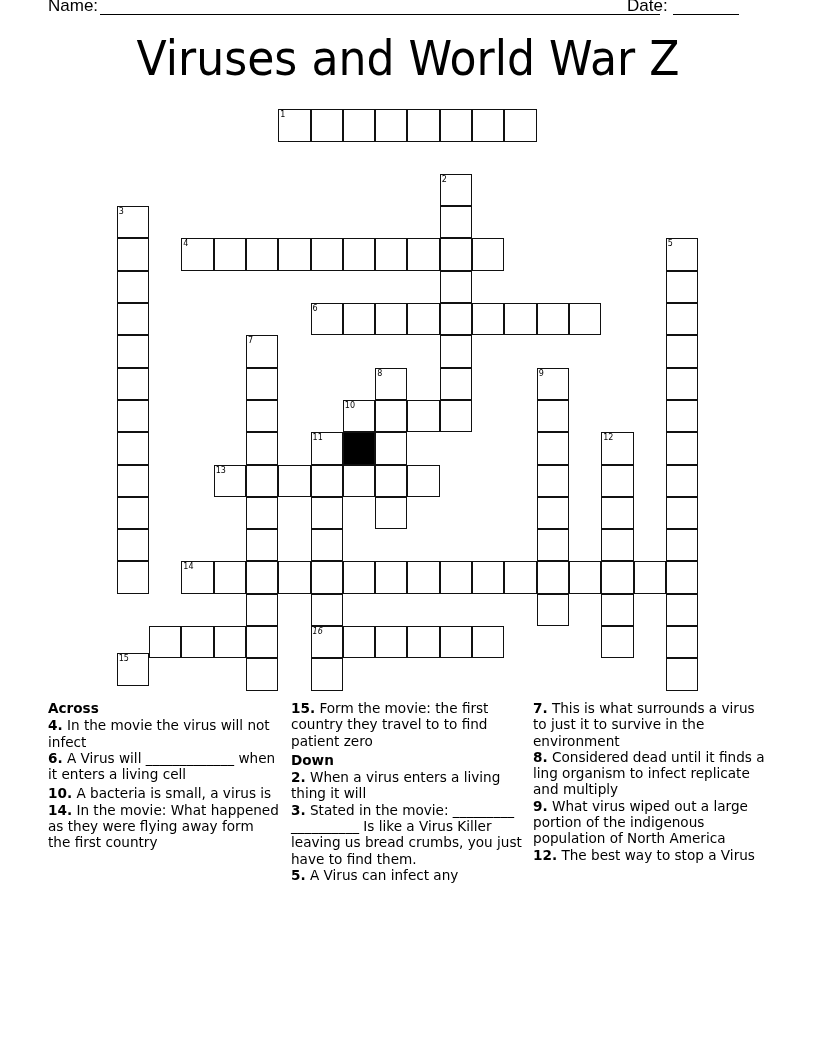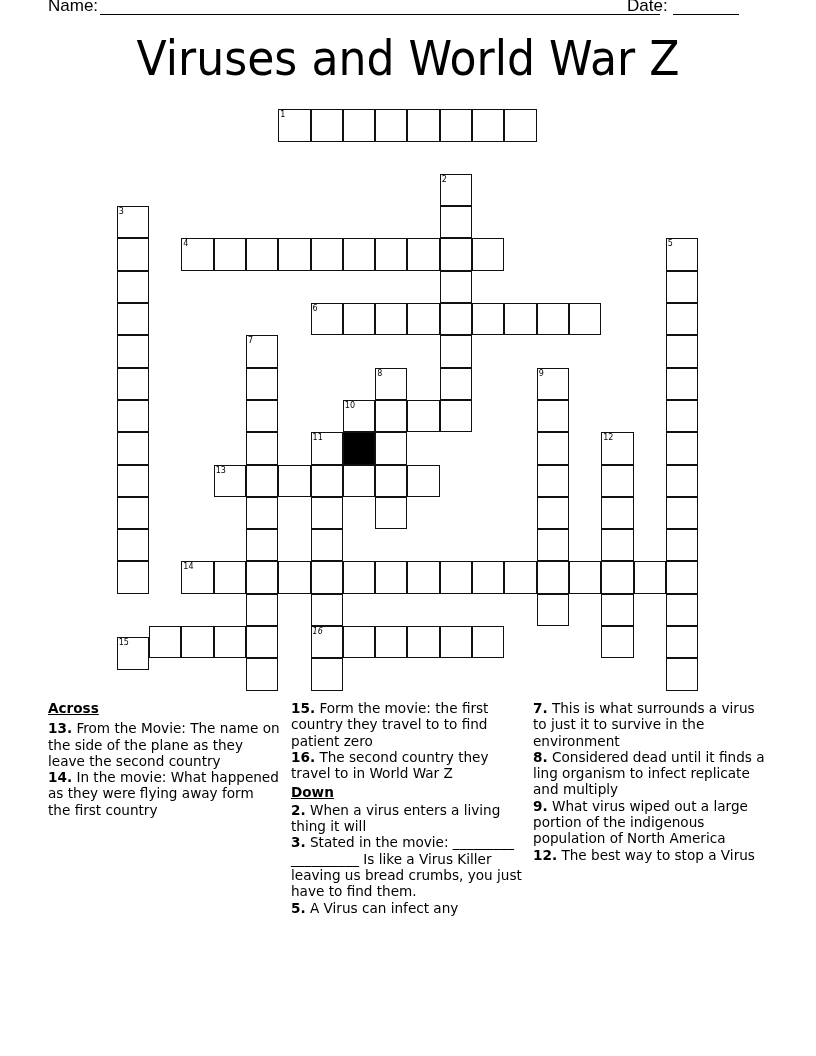--- a/index.html
+++ b/index.html
@@ -12,21 +12,21 @@
   .title { position: absolute; top: 30px; left: 0; width: 816px; text-align: center; font-family: "DejaVu Sans", sans-serif; font-size: 48px; letter-spacing: 0px; transform: scaleX(0.92); }
   .grid { position: absolute; left: 0; top: 0; width: 816px; height: 700px; }
   .cell { position: absolute; width: 32.3px; height: 32.3px; box-sizing: border-box; border: 1.5px solid #111; background: #fff; margin-left: -0.75px; margin-top: -0.75px; }
   .cell.black { background: #000; }
   .cell .num { position: absolute; left: 1px; top: 0px; font-family: "DejaVu Sans", sans-serif; font-size: 8px; line-height: 9px; color: #000; }
   .clues { position: absolute; top: 700px; left: 48px; width: 720px; font-family: "DejaVu Sans", sans-serif; font-size: 13.6px; line-height: 16.3px; }
   .col { position: absolute; top: 0; width: 232px; }
   .col1 { left: 0; }
   .col2 { left: 243px; }
   .col3 { left: 485px; }
-  .section-head { font-weight: bold; text-decoration: underline; margin: 0 0 1px 0; }
+  .section-head { font-weight: bold; margin: 0 0 1px 0; }
   .clue { margin: 0 0 0 0; }
   .clue .n { font-weight: bold; }
   .gap { height: 3px; }
 </style>
 </head>
 <body>
 
 <div class="header-line">
   <span class="name-label">Name:</span>
   <span class="name-field"></span>
@@ -175,44 +175,45 @@
     <div class="cell" style="left: 214.4px; top: 562.2px;"></div>
     <div class="cell" style="left: 279px; top: 562.2px;"></div>
     <div class="cell" style="left: 343.6px; top: 562.2px;"></div>
     <div class="cell" style="left: 375.9px; top: 562.2px;"></div>
     <div class="cell" style="left: 408.2px; top: 562.2px;"></div>
     <div class="cell" style="left: 440.5px; top: 562.2px;"></div>
     <div class="cell" style="left: 472.8px; top: 562.2px;"></div>
     <div class="cell" style="left: 505.1px; top: 562.2px;"></div>
     <div class="cell" style="left: 569.7px; top: 562.2px;"></div>
     <div class="cell" style="left: 634.3px; top: 562.2px;"></div>
-    <div class="cell" style="left: 117.5px; top: 638px;">
+    <div class="cell" style="left: 117.5px; top: 654px;">
       <span class="num">15</span>
     </div>
     <div class="cell" style="left: 149.8px; top: 626.8px;"></div>
     <div class="cell" style="left: 182.1px; top: 626.8px;"></div>
     <div class="cell" style="left: 214.4px; top: 626.8px;"></div>
     <div class="cell" style="left: 343.6px; top: 626.8px;"></div>
     <div class="cell" style="left: 375.9px; top: 626.8px;"></div>
     <div class="cell" style="left: 408.2px; top: 626.8px;"></div>
     <div class="cell" style="left: 440.5px; top: 626.8px;"></div>
     <div class="cell" style="left: 472.8px; top: 626.8px;"></div>
     <div class="cell black" style="left: 343.6px; top: 433px;"></div>
   </div>
 
 <div class="clues">
   <div class="col col1">
     <div class="section-head">Across</div>
+    <div class="clue"><span class="n">4.</span> <span>In the movie the virus will not infect</span></div>
+    <div class="clue"><span class="n">6.</span> <span>A Virus will _____________ when it enters a living cell</span></div>
     <div class="gap"></div>
-    <div class="clue"><span class="n">13.</span> <span>From the Movie: The name on the side of the plane as they leave the second country</span></div>
+    <div class="clue"><span class="n">10.</span> <span>A bacteria is small, a virus is</span></div>
     <div class="clue"><span class="n">14.</span> <span>In the movie: What happened as they were flying away form the first country</span></div>
   </div>
   <div class="col col2">
     <div class="clue"><span class="n">15.</span> <span>Form the movie: the first country they travel to to find patient zero</span></div>
-    <div class="clue"><span class="n">16.</span> <span>The second country they travel to in World War Z</span></div>
     <div class="gap"></div>
     <div class="section-head">Down</div>
     <div class="clue"><span class="n">2.</span> <span>When a virus enters a living thing it will</span></div>
     <div class="clue"><span class="n">3.</span> <span>Stated in the movie: _________ __________ Is like a Virus Killer leaving us bread crumbs, you just have to find them.</span></div>
     <div class="clue"><span class="n">5.</span> <span>A Virus can infect any</span></div>
   </div>
   <div class="col col3">
     <div class="clue"><span class="n">7.</span> <span>This is what surrounds a virus to just it to survive in the environment</span></div>
     <div class="clue"><span class="n">8.</span> <span>Considered dead until it finds a ling organism to infect replicate and multiply</span></div>
     <div class="clue"><span class="n">9.</span> <span>What virus wiped out a large portion of the indigenous population of North America</span></div>

